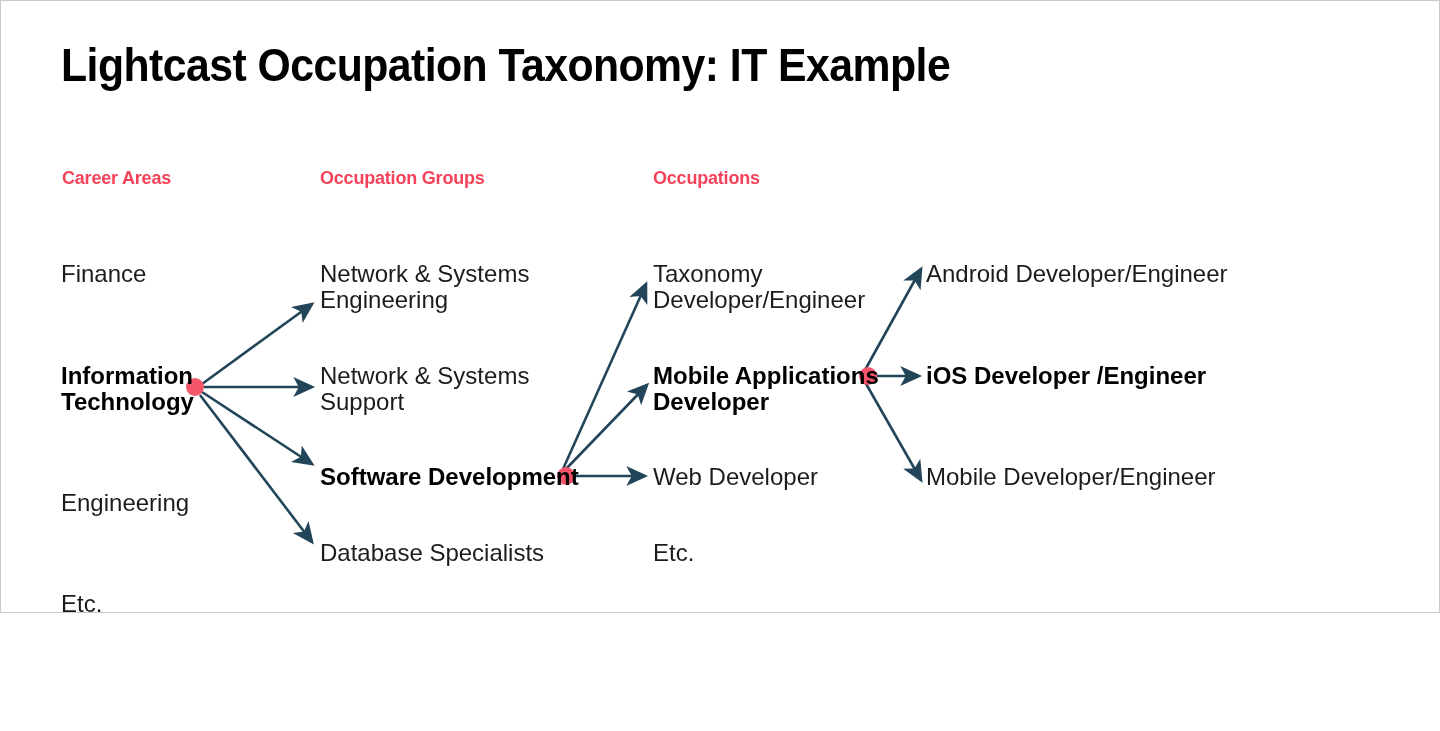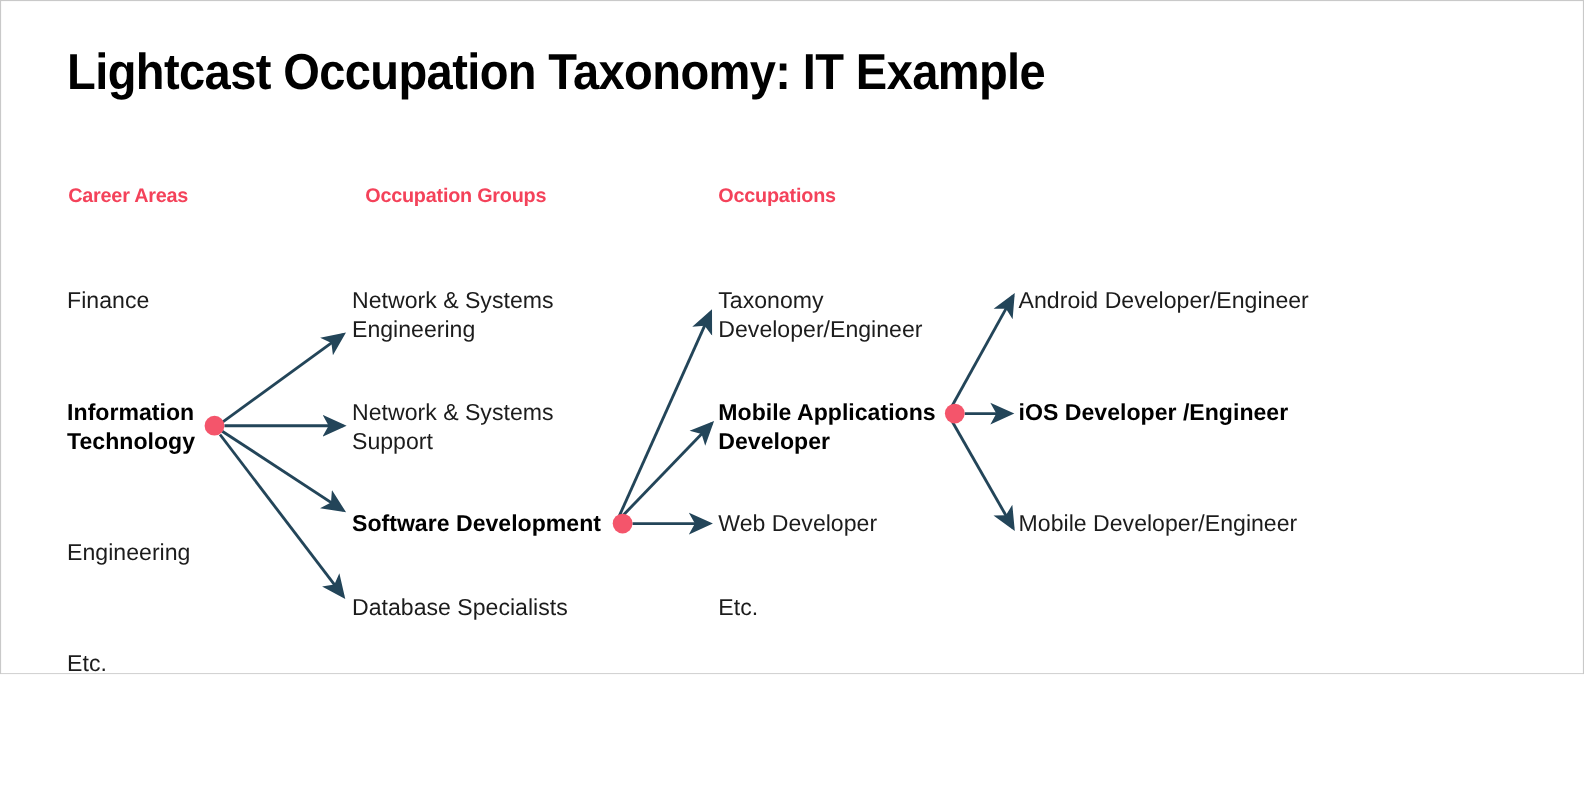--- a/index.html
+++ b/index.html
@@ -42,28 +42,28 @@
   .col-header {
     position: absolute;
     font-size: 18px;
     line-height: 30px;
     font-weight: bold;
     color: #F4425A;
     white-space: nowrap;
     letter-spacing: -0.2px;
   }
   .col-header.h0 { left: 61px;  top: 162px; }
-  .col-header.h1 { left: 319px; top: 162px; margin-left: 12px; }
+  .col-header.h1 { left: 319px; top: 162px; }
   .col-header.h2 { left: 652px; top: 162px; }
   .col-header.h3 { left: 925px; top: 162px; }
 
   
   .node {
     position: absolute;
-    font-size: 21px;
+    font-size: 24px;
     line-height: 26px;
     color: #1c1c1c;
     font-weight: normal;
     white-space: pre-line;
   }
   .node.bold {
     font-weight: bold;
     color: #000000;
   }
 

